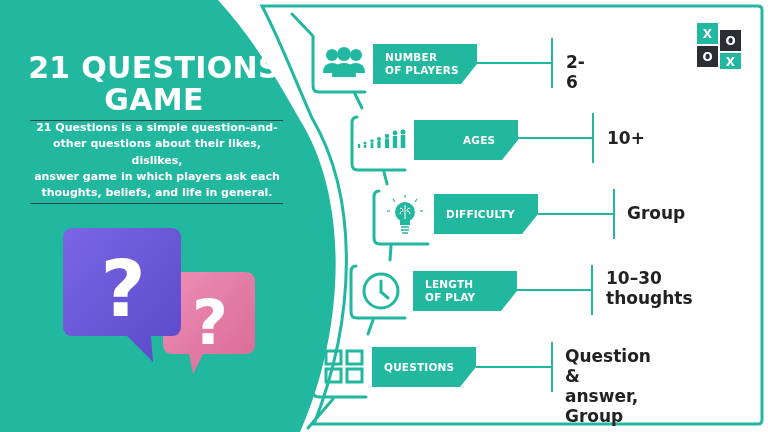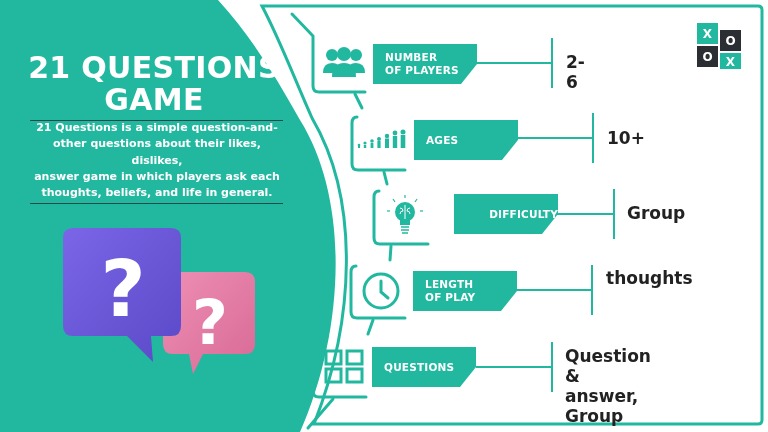--- a/index.html
+++ b/index.html
@@ -135,21 +135,21 @@
         <circle cx="38" cy="5" r="2.4"></circle>
           <rect x="35.8" y="8" width="4.4" height="12"></rect>
         <circle cx="46" cy="4" r="2.5"></circle>
           <rect x="43.7" y="7" width="4.6" height="13"></rect>
       </g>
     </svg>
     <div class="label-box" style="left:414px;top:120px;width:104px;">
       <svg style="position:absolute;left:0;top:0;" width="104" height="40">
           <path d="M0 0 H104 V20 L88 40 H0Z" fill="#22b8a0"></path>
         </svg>
-      <div style="position:relative;">AGES</div>
+      <div style="position:relative;margin-left:37px;">AGES</div>
     </div>
     <div class="value" style="left:607px;top:128px;">10+</div>
   </div>
 
   <div class="row">
     <svg style="position:absolute;left:385px;top:194px;" width="40" height="42" viewBox="0 0 40 42">
       <g stroke="#22b8a0" stroke-width="1.2" fill="none">
         <line x1="20" y1="1" x2="20" y2="4"></line>
           <line x1="8" y1="5" x2="10" y2="8"></line>
           <line x1="32" y1="5" x2="30" y2="8"></line>
@@ -162,21 +162,21 @@
         <path d="M20 11 v14"></path>
           <path d="M15 14 q3 0 3 3 q-3 0 -3 3"></path>
           <path d="M25 14 q-3 0 -3 3 q3 0 3 3"></path>
       </g>
       <g stroke="#22b8a0" stroke-width="1.5">
           <line x1="16" y1="33" x2="24" y2="33"></line>
           <line x1="16" y1="36" x2="24" y2="36"></line>
           <line x1="17" y1="39" x2="23" y2="39"></line>
         </g>
     </svg>
-    <div class="label-box" style="left:454px;top:194px;width:104px;justify-content:flex-end;">
+    <div class="label-box" style="left:434px;top:194px;width:104px;">
       <svg style="position:absolute;left:0;top:0;" width="104" height="40">
           <path d="M0 0 H104 V20 L88 40 H0Z" fill="#22b8a0"></path>
         </svg>
       <div style="position:relative;">DIFFICULTY</div>
     </div>
     <div class="value" style="left:627px;top:203px;">Group</div>
   </div>
 
   <div class="row">
     <svg style="position:absolute;left:361px;top:271px;" width="40" height="40" viewBox="0 0 40 40">
@@ -186,20 +186,21 @@
     <div class="label-box" style="left:413px;top:271px;width:104px;">
       <svg style="position:absolute;left:0;top:0;" width="104" height="40">
           <path d="M0 0 H104 V20 L88 40 H0Z" fill="#22b8a0"></path>
         </svg>
       <div style="position:relative;">
         <div>LENGTH</div>
         <div>OF PLAY</div>
       </div>
     </div>
     <div class="value" style="left:606px;top:268px;">
+      <div>10–30</div>
       <div>thoughts</div>
     </div>
   </div>
 
   <div class="row">
     <svg style="position:absolute;left:324px;top:349px;" width="40" height="36" viewBox="0 0 40 36">
       <g fill="none" stroke="#22b8a0" stroke-width="3">
         <rect x="2" y="2" width="15" height="13"></rect>
           <rect x="23" y="2" width="15" height="13"></rect>
         <rect x="2" y="20" width="15" height="13"></rect>

